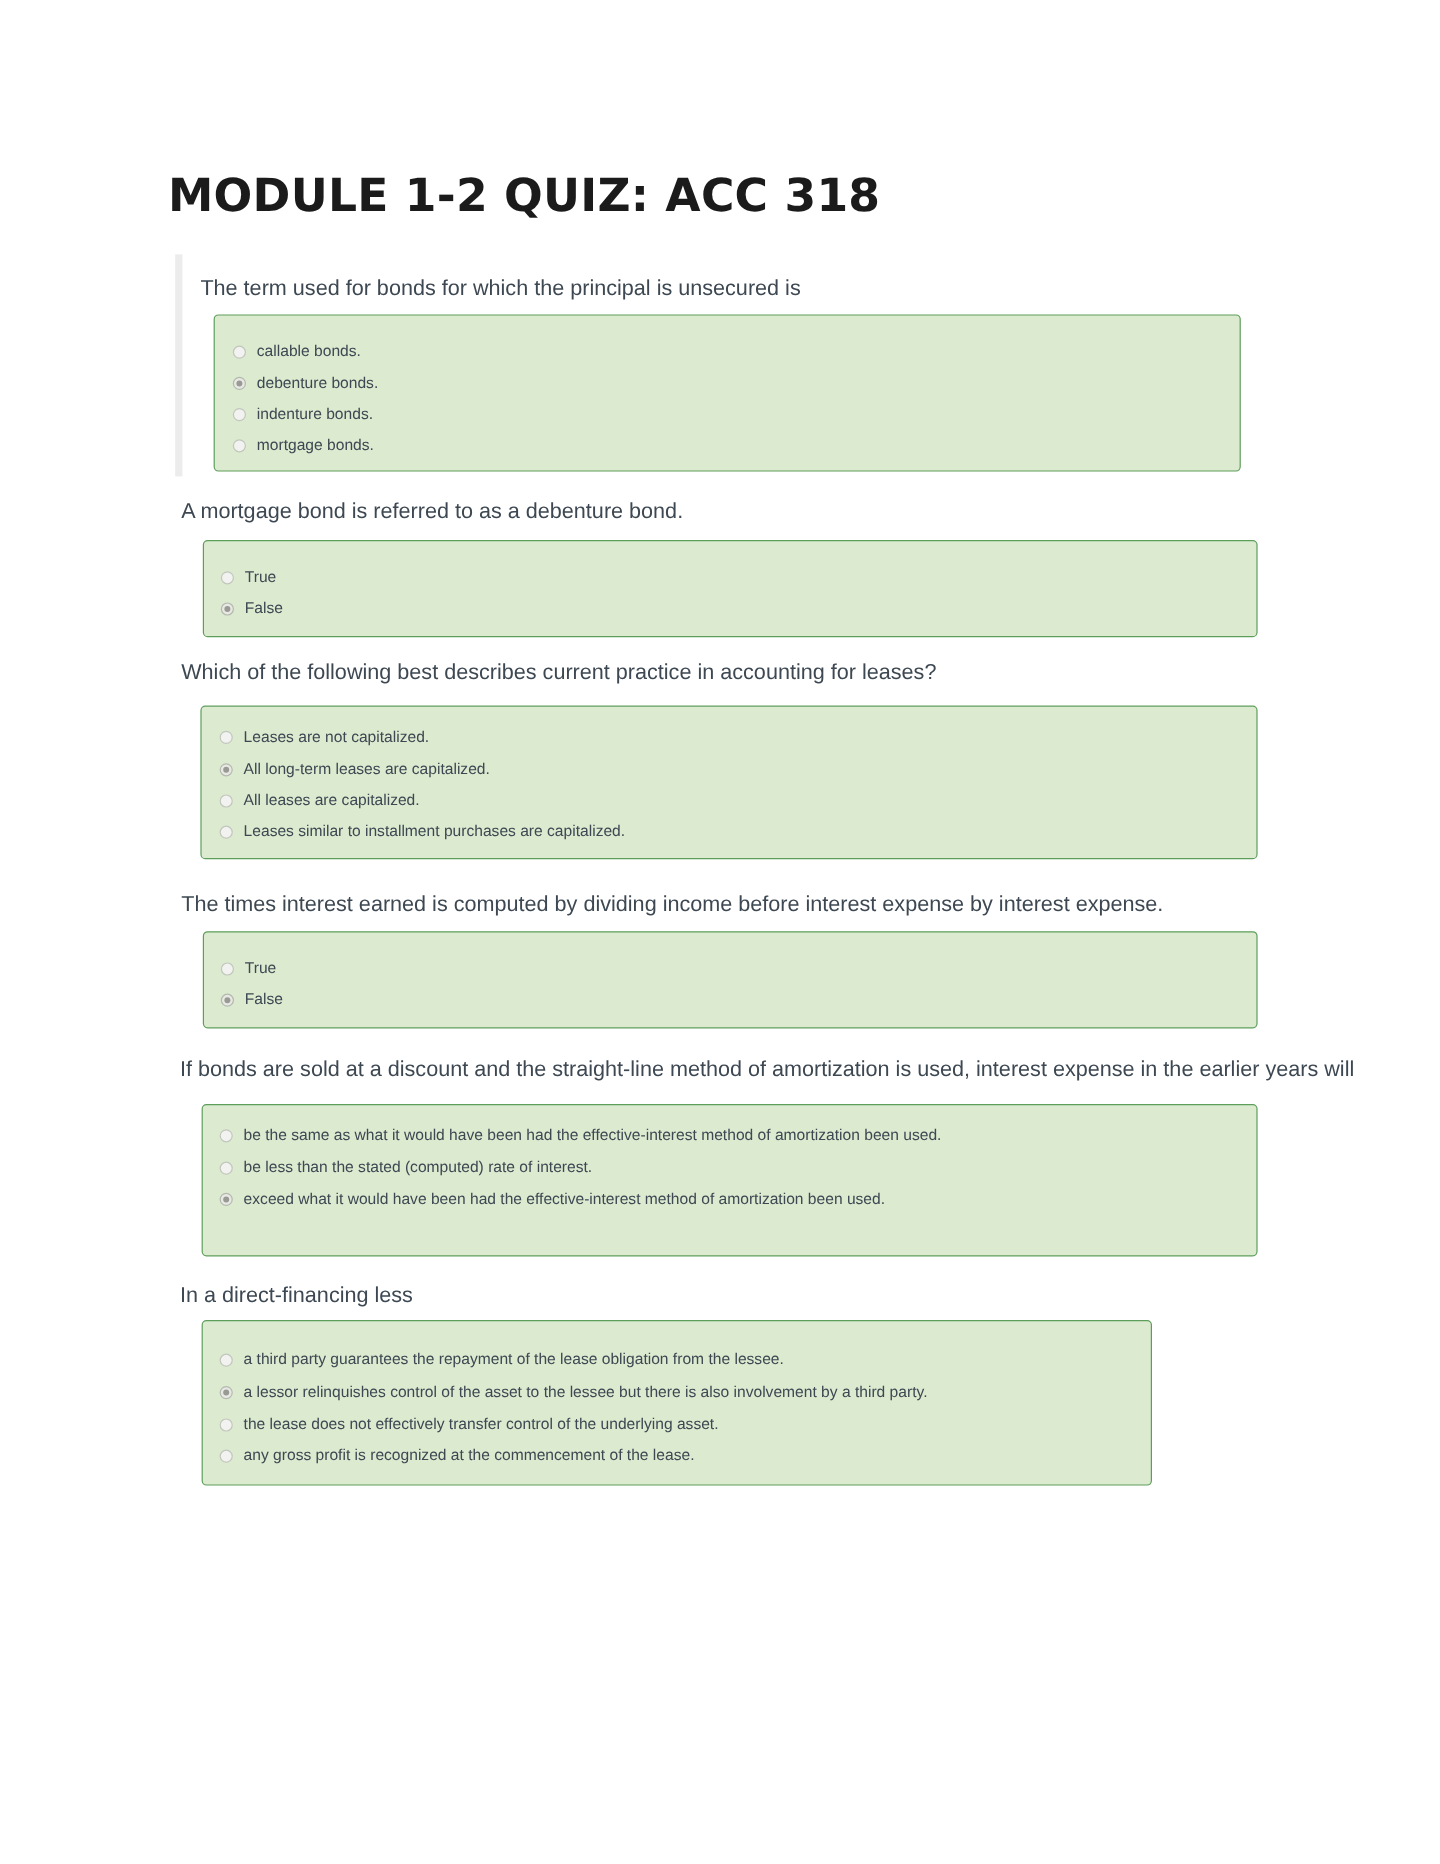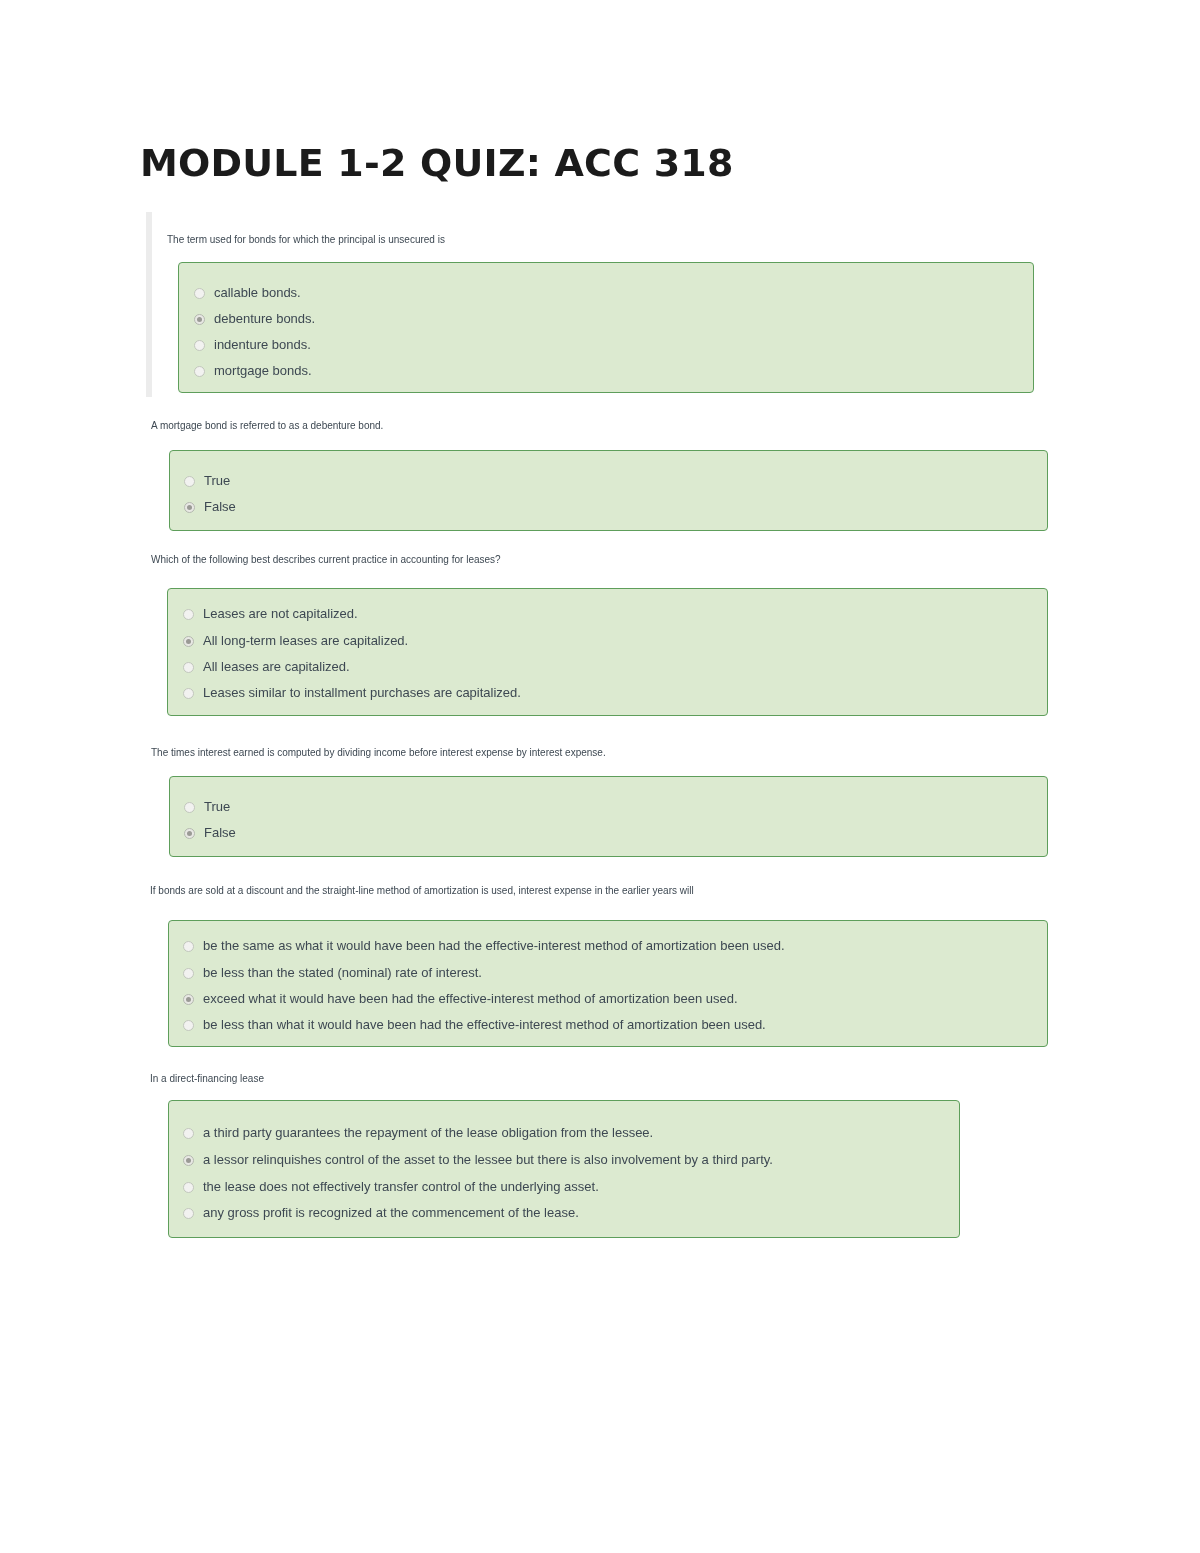--- a/index.html
+++ b/index.html
@@ -44,21 +44,21 @@
     height: 185px;
     background: #ececec;
   }
 
   
   .qblock {
     position: absolute;
   }
   .qtext {
     position: absolute;
-    font-size: 10px;
+    font-size: 18px;
     line-height: 18px;
     color: #3d4852;
     white-space: nowrap;
     font-family: "Liberation Sans", sans-serif;
   }
   .answer-box {
     position: absolute;
     background: #dcead0;
     border: 1.5px solid #5e9e5b;
     border-radius: 4px;
@@ -206,36 +206,32 @@
   <div class="qblock">
     <div class="qtext" style="left:150px; top:882px;">If bonds are sold at a discount and the straight-line method of amortization is used, interest expense in the earlier years will</div>
     <div class="answer-box" style="left:168px; top:920px; width:880px; height:127px;">
       <div class="options">
         <div class="option" style="left:14px; top:17px;">
           <span class="radio"></span>
           <span class="opt-label">be the same as what it would have been had the effective-interest method of amortization been used.</span>
         </div>
         <div class="option" style="left:14px; top:44px;">
           <span class="radio"></span>
-          <span class="opt-label">be less than the stated (nominal) rate of interest.</span>
+          <span class="opt-label">be less than the stated (computed) rate of interest.</span>
         </div>
         <div class="option" style="left:14px; top:70px;">
           <span class="radio selected"></span>
           <span class="opt-label">exceed what it would have been had the effective-interest method of amortization been used.</span>
         </div>
-        <div class="option" style="left:14px; top:96px;">
-          <span class="radio"></span>
-          <span class="opt-label">be less than what it would have been had the effective-interest method of amortization been used.</span>
-        </div>
-      </div>
-    </div>
-  </div>
-
-  <div class="qblock">
-    <div class="qtext" style="left:150px; top:1070px;">In a direct-financing lease</div>
+      </div>
+    </div>
+  </div>
+
+  <div class="qblock">
+    <div class="qtext" style="left:150px; top:1070px;">In a direct-financing less</div>
     <div class="answer-box" style="left:168px; top:1100px; width:792px; height:138px;">
       <div class="options">
         <div class="option" style="left:14px; top:24px;">
           <span class="radio"></span>
           <span class="opt-label">a third party guarantees the repayment of the lease obligation from the lessee.</span>
         </div>
         <div class="option" style="left:14px; top:51px;">
           <span class="radio selected"></span>
           <span class="opt-label">a lessor relinquishes control of the asset to the lessee but there is also involvement by a third party.</span>
         </div>

